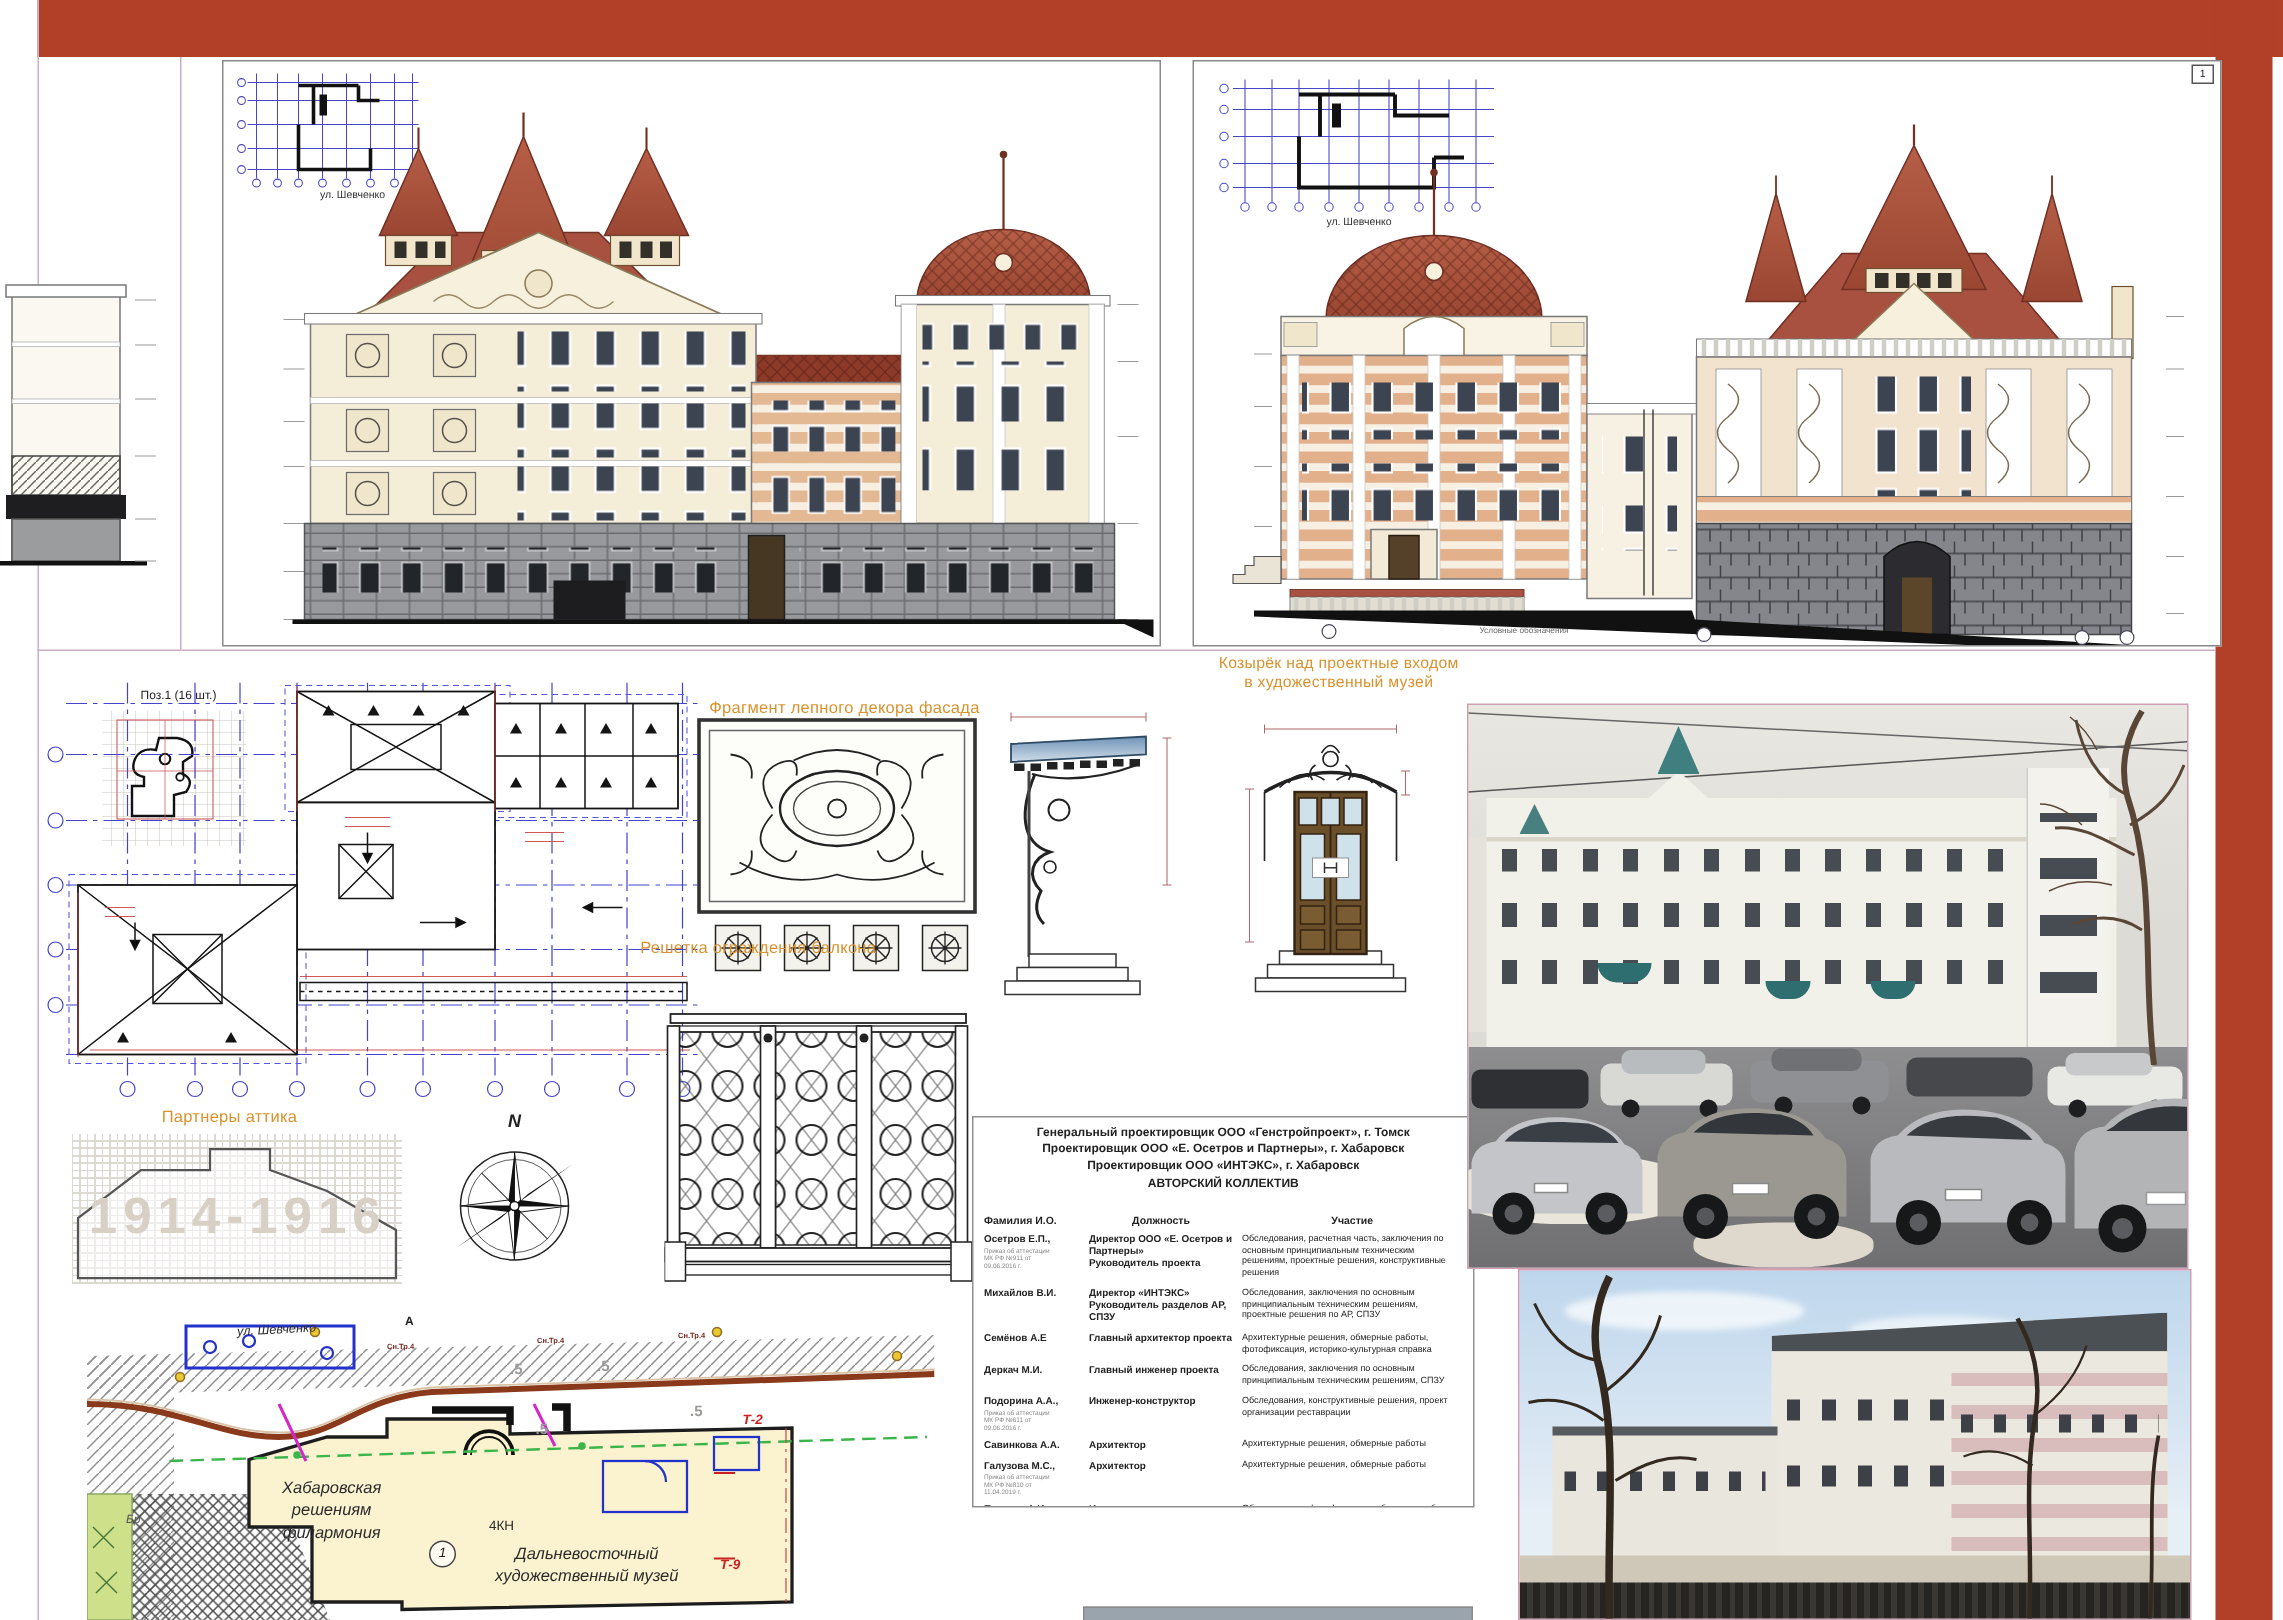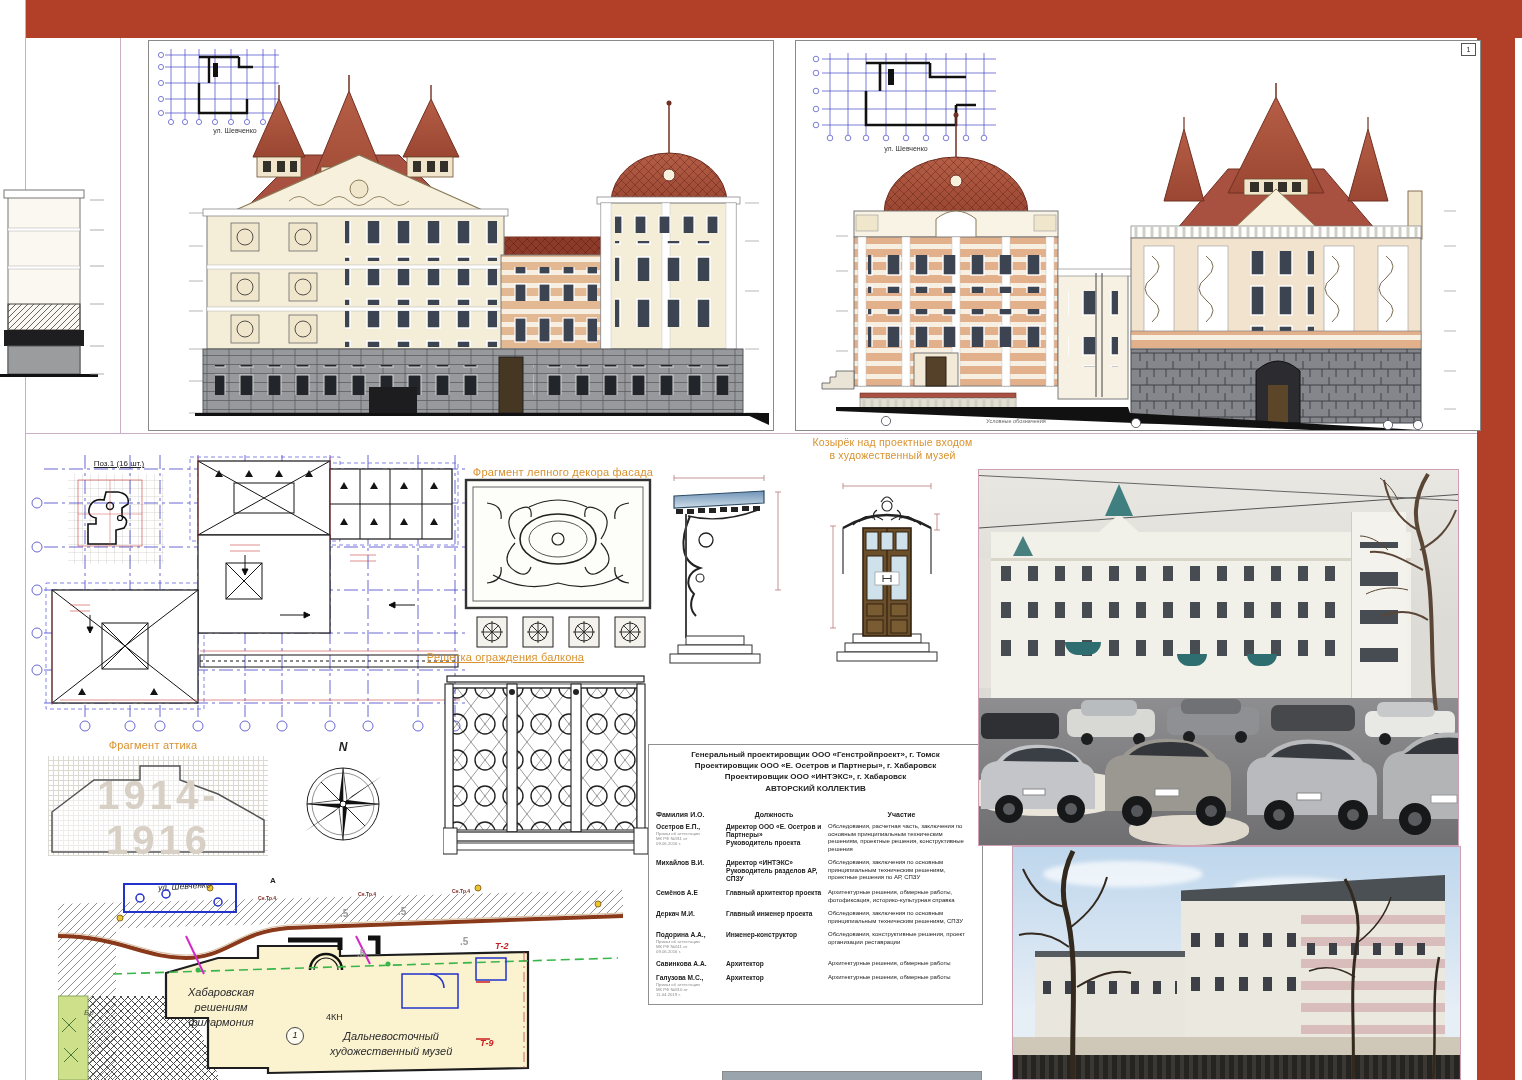--- a/index.html
+++ b/index.html
@@ -333,21 +333,21 @@
       <g fill="#fff" stroke="#445" stroke-width=".8">
         <circle cx="90" cy="380" r="4.6"></circle>
           <circle cx="340" cy="382" r="4.6"></circle>
           <circle cx="592" cy="384" r="4.6"></circle>
           <circle cx="622" cy="384" r="4.6"></circle>
       </g>
     </svg>
     <div class="abs" style="left:160px;top:377px;width:120px;font-size:5.5px;color:#666;text-align:center;">Условные обозначения</div>
   </div>
 
-  <div class="abs" style="left:64px;top:459px;width:110px;font-size:8px;text-align:center;text-decoration:underline;color:#222;">Поз.1 (16 шт.)</div>
+  <div class="abs" style="left:64px;top:459px;width:110px;font-size:8px;text-align:center;color:#222;">Поз.1 (16 шт.)</div>
   <svg class="abs" style="left:58px;top:472px;" width="120" height="95" viewBox="0 0 120 95">
     <defs>
         <pattern id="g6" width="8" height="8" patternUnits="userSpaceOnUse">
       <path d="M8 0 H0 V8" fill="none" stroke="#c9c5c0" stroke-width=".7"></path>
         </pattern>
       </defs>
     <rect x="10" y="2" width="96" height="90" fill="url(#g6)"></rect>
     <rect x="20" y="8" width="64" height="66" fill="none" stroke="#cc5555" stroke-width=".7"></rect>
     <path d="M30 72 v-20 h8 v-6 q-10 -2 -6 -12 q4 -8 14 -6 l2 -8 h12 q12 2 10 12 l-6 4 v8 q8 4 2 12 l-8 2 v14 z" fill="#fff" stroke="#111" stroke-width="1.6"></path>
     <circle cx="52" cy="34" r="3.5" fill="none" stroke="#111" stroke-width="1.4"></circle>
@@ -462,21 +462,21 @@
           <path d="M15 4 V26 M4 15 H26 M8 8 L22 22 M22 8 L8 22" stroke="#222" stroke-width=".9"></path>
         </g>
       <g transform="translate(152,140)">
           <rect width="30" height="30" fill="#f4f2ec" stroke="#222"></rect>
           <circle cx="15" cy="15" r="9" fill="none" stroke="#222"></circle>
           <path d="M15 4 V26 M4 15 H26 M8 8 L22 22 M22 8 L8 22" stroke="#222" stroke-width=".9"></path>
         </g>
     </g>
   </svg>
 
-  <div class="lab abs" style="left:398px;top:651px;width:215px;text-decoration:underline;">Решетка ограждения балкона</div>
+  <div class="lab abs" style="left:398px;top:626px;width:215px;">Решетка ограждения балкона</div>
   <svg class="abs" style="left:443px;top:670px;" width="205" height="192" viewBox="0 0 205 192">
     <defs>
         <pattern id="ring" width="28" height="36" patternUnits="userSpaceOnUse">
       <circle cx="14" cy="18" r="10" fill="none" stroke="#222" stroke-width="1.4"></circle>
       <path d="M0 0 L28 36 M28 0 L0 36" stroke="rgba(20,20,20,.55)" stroke-width=".8"></path>
     </pattern>
       </defs>
     <rect x="4" y="6" width="197" height="6" fill="#fff" stroke="#222" stroke-width="1.2"></rect>
     <rect x="6" y="14" width="193" height="4" fill="#fff" stroke="#222" stroke-width=".8"></rect>
     <rect x="10" y="18" width="56" height="142" fill="url(#ring)" stroke="#222"></rect>
@@ -559,27 +559,27 @@
     <path d="M18 58 Q62 32 106 58" stroke="#222" stroke-width="2.4" fill="none"></path>
     <g stroke="#222" stroke-width="1.1" fill="none">
       <path d="M28 55 Q44 40 58 50 M96 55 Q80 40 66 50"></path>
       <path d="M34 52 q6 -8 14 -4 M90 52 q-6 -8 -14 -4"></path>
       <circle cx="62" cy="36" r="5"></circle>
       <path d="M56 32 q6 -10 12 0 M52 40 q-6 4 -2 10 M72 40 q6 4 2 10"></path>
       <path d="M18 58 V104 M106 58 V104"></path>
     </g>
   </svg>
 
-  <div class="lab abs" style="left:88px;top:739px;width:130px;">Фрагмент аттика</div>
+  <div class="lab abs" style="left:88px;top:739px;width:130px;">Партнеры аттика</div>
   <div class="abs" style="left:48px;top:756px;width:220px;height:100px;
               background:repeating-linear-gradient(0deg,#dcd8d2 0 1px,transparent 1px 5px),repeating-linear-gradient(90deg,#dcd8d2 0 1px,transparent 1px 5px);">
     <svg width="220" height="100" viewBox="0 0 220 100" style="position:absolute;left:0;top:0;">
       <path d="M4 96 L4 56 L46 24 L92 24 L92 10 L132 10 L132 24 L170 38 L216 64 L216 96 Z" fill="rgba(255,255,255,.55)" stroke="#555" stroke-width="1.5"></path>
     </svg>
-    <div class="abs" style="left:8px;top:17px;width:205px;font-size:40px;font-weight:bold;color:#d8cfc5;letter-spacing:4px;text-align:center;">1914-1916</div>
+    <div class="abs" style="left:8px;top:36px;width:205px;font-size:34px;font-weight:bold;color:#d8cfc5;letter-spacing:4px;text-align:center;">1914-1916</div>
   </div>
 
   <div class="abs" style="left:328px;top:740px;width:30px;text-align:center;font-size:12px;font-weight:bold;font-style:italic;">N</div>
   <svg class="abs" style="left:298px;top:752px;" width="90" height="100" viewBox="0 0 90 100">
     <circle cx="45" cy="52" r="36" fill="none" stroke="#222" stroke-width="1"></circle>
     <circle cx="45" cy="52" r="31" fill="none" stroke="#222" stroke-width=".5"></circle>
     <g>
       <polygon points="45,16 49,48 45,52 41,48" fill="#111"></polygon>
         <polygon points="45,16 45,52 49,48" fill="#fff" stroke="#111" stroke-width=".6"></polygon>
       <polygon points="45,88 41,56 45,52 49,56" fill="#111"></polygon>

